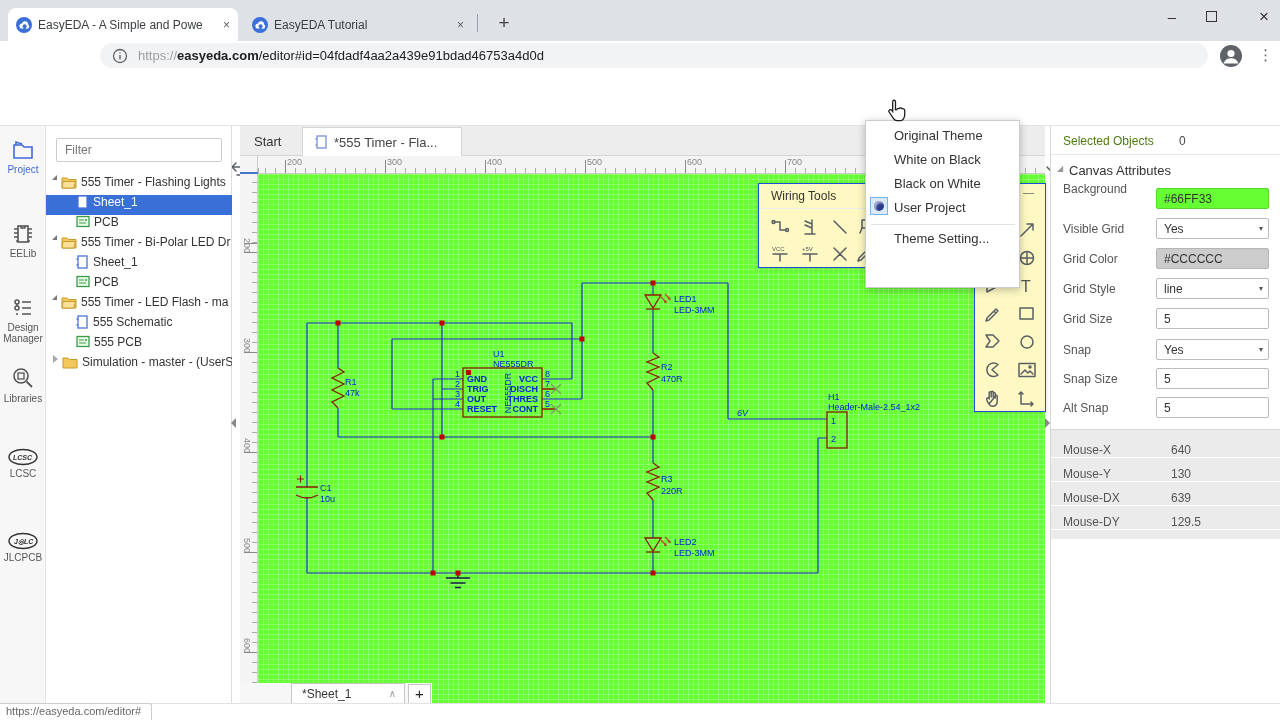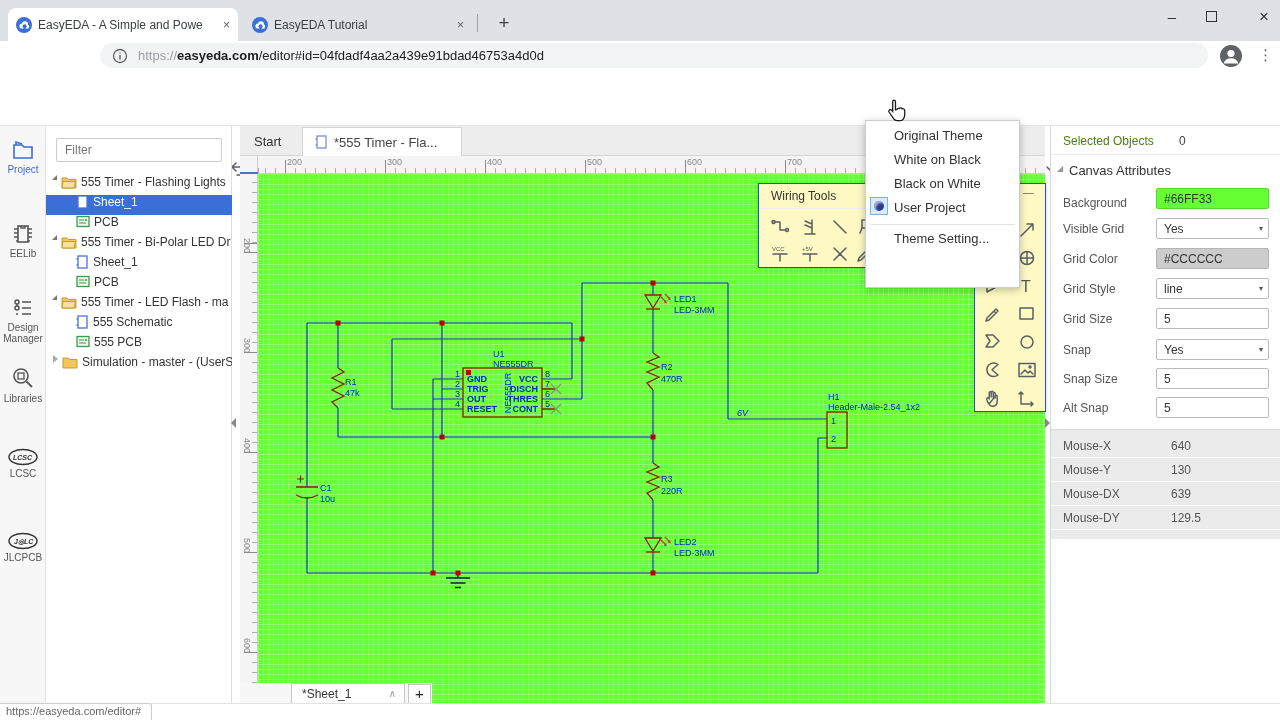--- a/index.html
+++ b/index.html
@@ -48,21 +48,21 @@
 .pal{position:absolute;background:#fef9c3;border:1px solid #1d4ed8;box-shadow:0 1px 4px rgba(0,0,0,.15)}
 .pico{position:absolute;width:20px;height:20px}
 
 #thememenu{position:absolute;left:865px;top:120px;width:155px;height:168px;background:#fff;border:1px solid #ccc;box-shadow:0 2px 8px rgba(0,0,0,.25);z-index:40}
 .mitem{position:absolute;left:28px;font-size:13px;color:#333;cursor:pointer;white-space:nowrap}
 
 #rpanel{position:absolute;left:1050px;top:126px;width:230px;height:577px;background:#fff;border-left:1px solid #d8d8d8}
 .rlab{position:absolute;left:12px;font-size:12px;color:#555}
 .rctl{position:absolute;left:105px;width:113px;height:21px;font-size:12px;color:#333;border:1px solid #bbb;background:#fff;display:flex;align-items:center;padding-left:7px;border-radius:2px}
 .rctl .cv{position:absolute;right:5px;font-size:8px;color:#555}
-.mrow{position:absolute;left:0;width:229px;height:24px;background:#ebebeb;border-bottom:1px solid #fff;font-size:12px;color:#555;display:flex;align-items:center}
+.mrow{position:absolute;left:0;width:229px;height:24px;background:#ebebeb;border-bottom:1px solid #fff;font-size:12px;color:#555;display:flex;align-items:flex-end}
 .mrow .v{position:absolute;left:120px}
 
 #sheetstrip{position:absolute;left:240px;top:683px;width:192px;height:20px;background:#f7f7f7}
 #sheettab{position:absolute;left:291px;top:683px;width:114px;height:21px;background:#fff;border:1px solid #c6c6c6;display:flex;align-items:center;font-size:12px;color:#333}
 #addsheet{position:absolute;left:408px;top:684px;width:23px;height:20px;background:#fcfcfc;border:1px solid #c6c6c6;text-align:center;font-size:15px;line-height:18px;color:#222}
 #statusbar{position:absolute;left:0;top:703px;width:1280px;height:17px;background:#fff;border-top:1px solid #e2e2e2}
 #statusbubble{position:absolute;left:0;top:703px;height:17px;padding:1px 10px 0 6px;background:#fff;border-right:1px solid #ccc;border-top:1px solid #ccc;border-radius:0 3px 0 0;font-size:11px;color:#666}
 .split{position:absolute;width:0;height:0}
 </style>
 </head>
@@ -593,21 +593,21 @@
     <path d="M9 2a1.6 1.6 0 0 1 1.6 1.6V11l1.2-.2c.3-1 1.4-1.4 2.2-1 .8-.9 2.2-.7 2.8.2 1-.3 2.4.4 2.4 1.8V15c0 2-.6 3.4-1.4 4.6-.5.8-1.6 1.4-2.6 1.4H12c-1.2 0-2.3-.6-3-1.6L4.6 13c-.6-.9.1-2.2 1.2-2.2.6 0 1 .2 1.4.7l.8 1V3.6A1.6 1.6 0 0 1 9 2z" fill="#fff" stroke="#1a1a1a" stroke-width="1.2"></path>
   </svg>
 
   <div id="rpanel">
     <span class="rlab" style="top:8px;color:#4d7c0f;font-size:12px">Selected Objects</span>
     <span class="rlab" style="left:128px;top:8px;color:#444">0</span>
     <div class="abs" style="left:0;top:28px;width:229px;height:1px;background:#e8e8e8"></div>
     <span class="abs" style="left:6px;top:38px;font-size:8px;color:#999">◢</span>
     <span class="rlab" style="left:18px;top:37px;font-size:13px;color:#333">Canvas Attributes</span>
 
-    <span class="rlab" style="top:70px">Background</span>
+    <span class="rlab" style="top:56px">Background</span>
     <div class="rctl" style="top:62px;background:#66FF33;border-color:#59d82e">
         <span>#66FF33</span>
       </div>
     <span class="rlab" style="top:96px">Visible Grid</span>
     <div class="rctl" style="top:92px">
         <span>Yes</span>
         <span class="cv">▾</span>
       </div>
     <span class="rlab" style="top:126px">Grid Color</span>
     <div class="rctl" style="top:122px;background:#CCCCCC;border-color:#b5b5b5">

